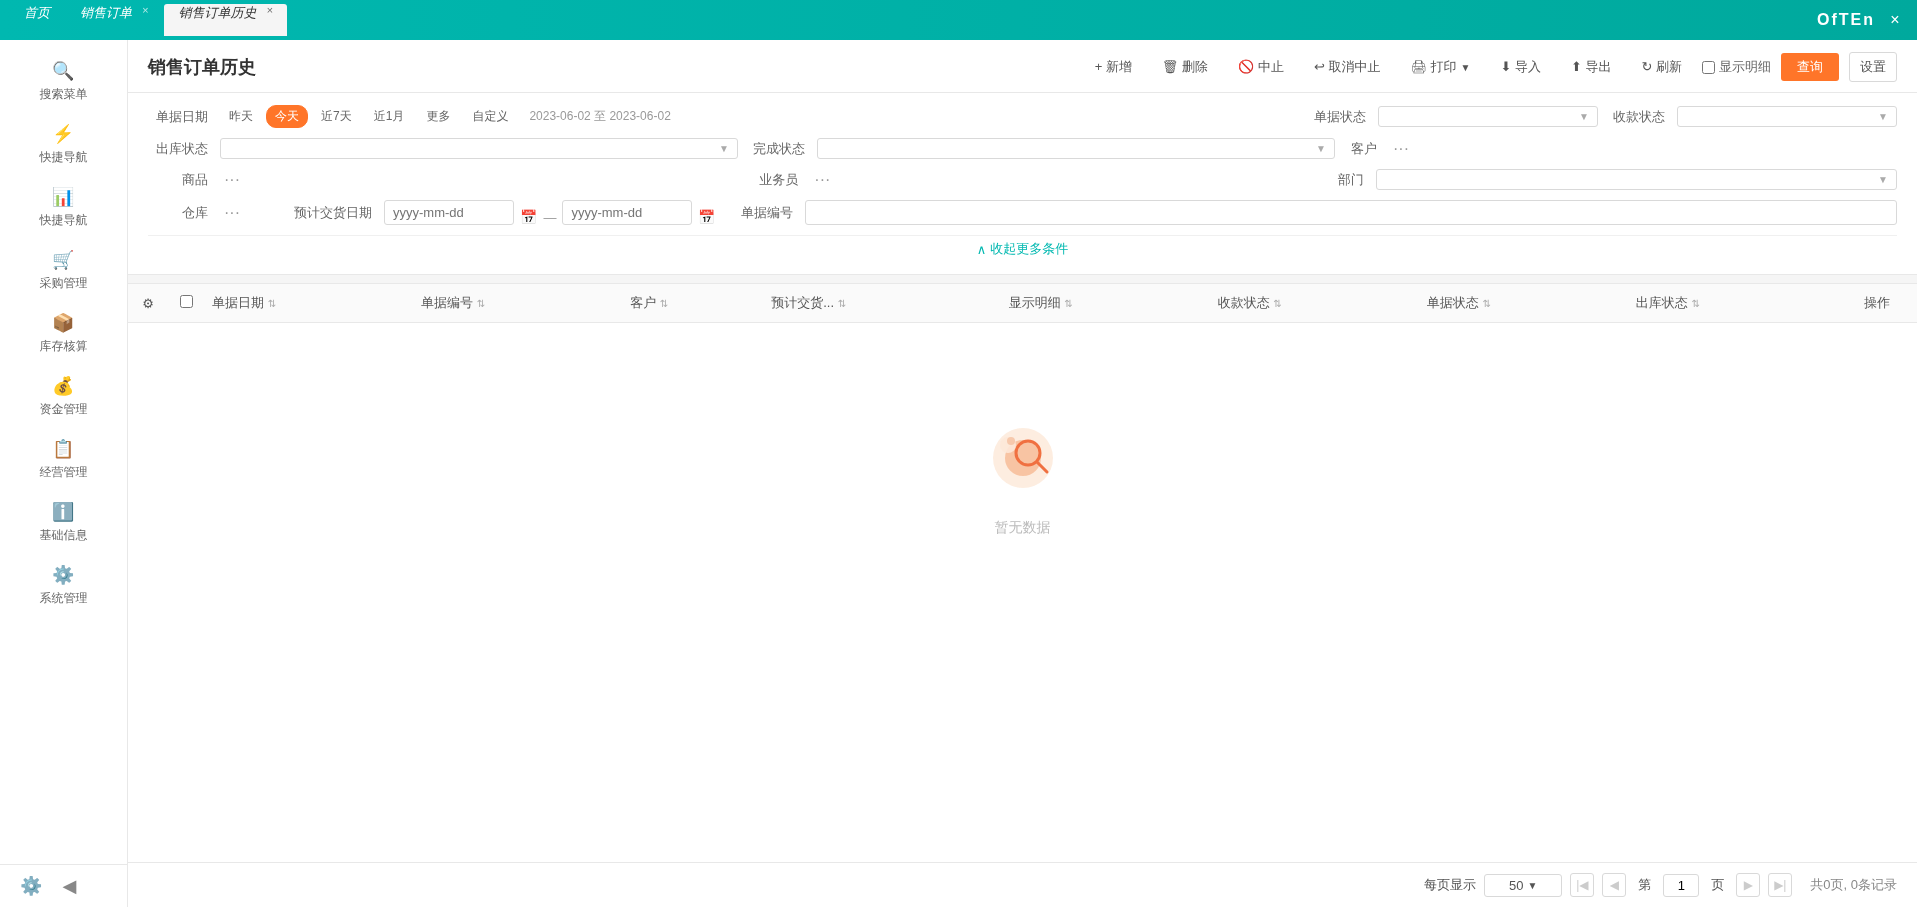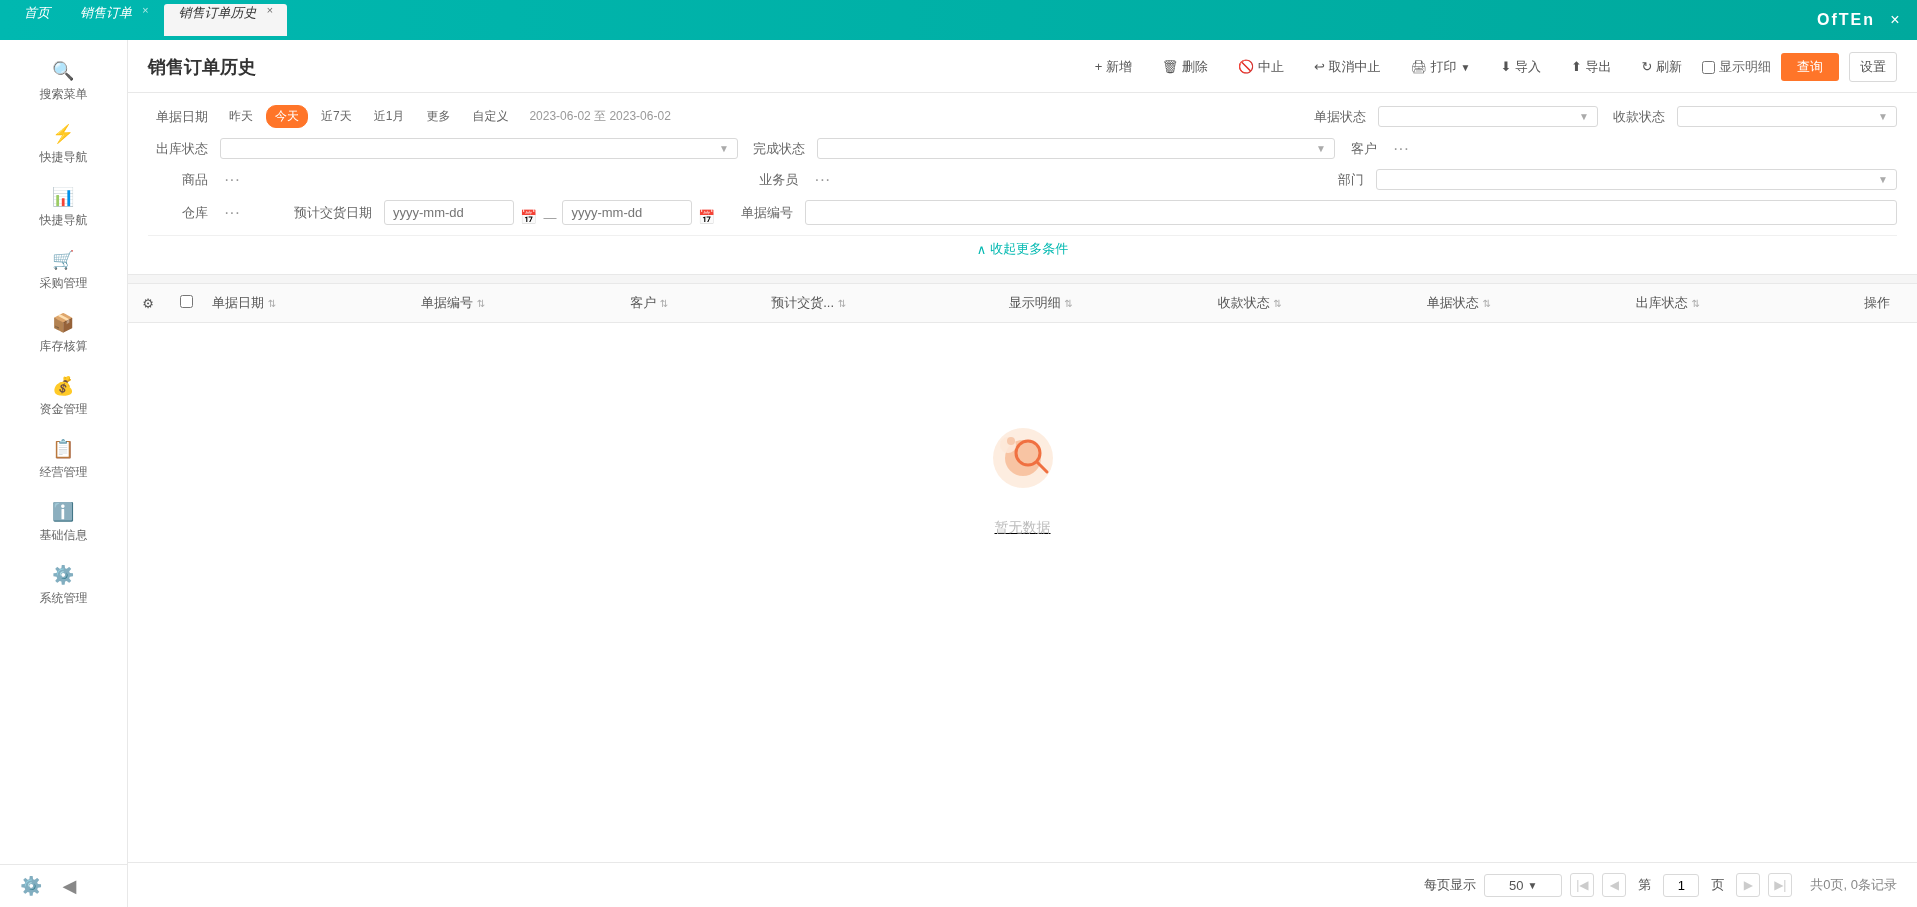--- a/index.html
+++ b/index.html
@@ -290,21 +290,20 @@
     .col-check { width: 36px; text-align: center !important; }
     .col-operate { width: 80px; text-align: center !important; }
 
     
     .empty-state {
       display: flex;
       flex-direction: column;
       align-items: center;
       justify-content: center;
       padding: 80px 0;
-      text-decoration: underline;
     }
     .empty-text {
       color: #bbb;
       font-size: 14px;
       margin-top: 16px;
     }
 
     
     .pagination-bar {
       background: #fff;

